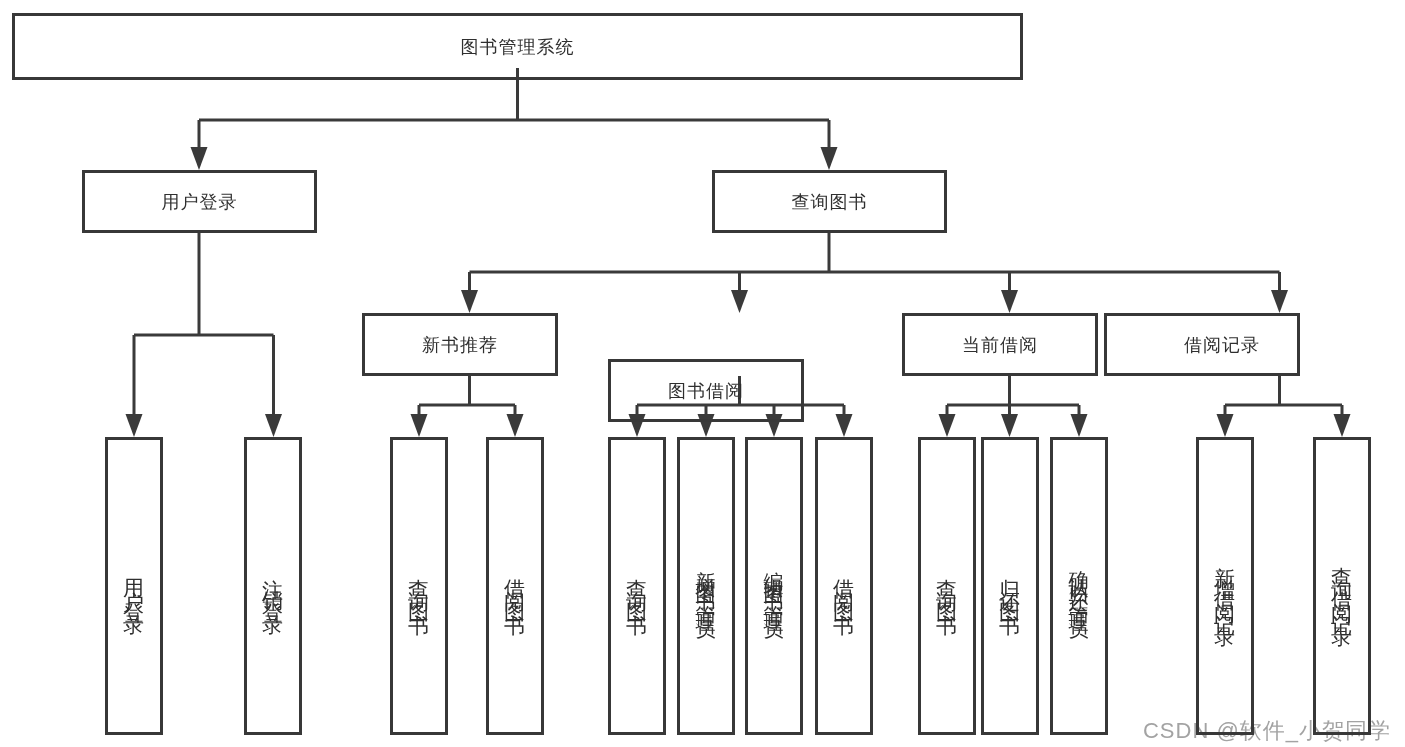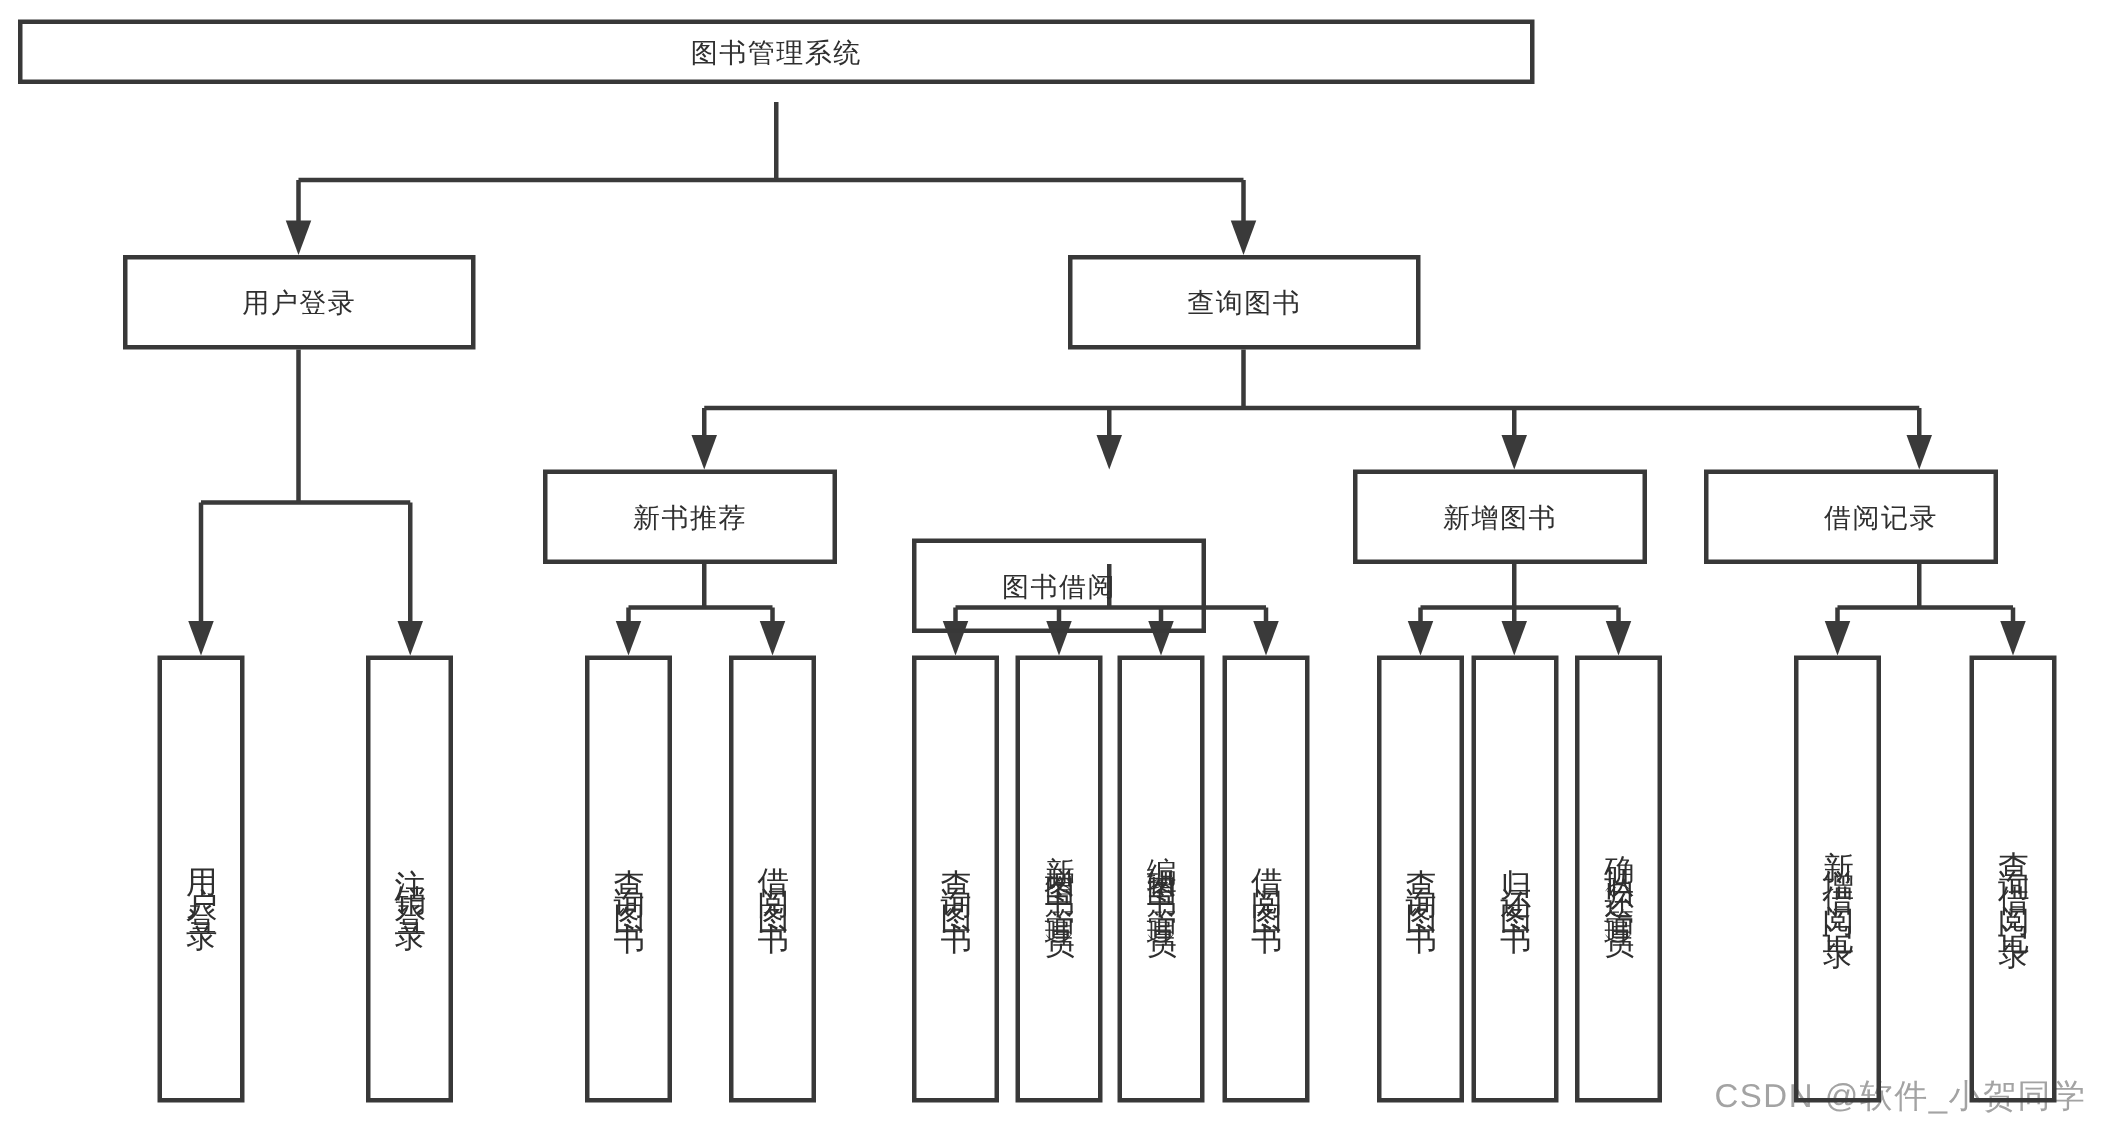--- a/index.html
+++ b/index.html
@@ -18,21 +18,21 @@
     border:3px solid #383838;
     background:transparent;
     display:flex;
     align-items:center;
     justify-content:center;
     color:#2f2f2f;
     z-index:3;
     text-align:center;
   }
   .h-node{font-size:18px;letter-spacing:1px;}
-  .root-node{left:12px;top:13px;width:1011px;height:43px;}
+  .root-node{left:12px;top:13px;width:1011px;height:67px;}
   .lvl2{top:170px;width:235px;height:63px;}
   .lvl3{top:313px;width:196px;height:63px;}
 
   .leaf{
     top:437px;width:58px;height:298px;
     writing-mode:vertical-rl;
     text-orientation:mixed;
     font-size:21px;
     letter-spacing:12px;
     line-height:1;
@@ -106,22 +106,22 @@
     </g>
   </svg>
 
   <div class="node h-node root-node">图书管理系统</div>
 
   <div class="node h-node lvl2" style="left:82px;">用户登录</div>
   <div class="node h-node lvl2" style="left:712px;">查询图书</div>
 
   <div class="node h-node lvl3" style="left:362px;">新书推荐</div>
   <div class="node h-node lvl3" style="left:608px;margin-top:46px;">图书借阅</div>
-  <div class="node h-node lvl3" style="left:902px;">新增图书</div>
-  <div class="node h-node lvl3" style="left:1136px;padding-left:40px;">借阅记录</div>
+  <div class="node h-node lvl3" style="left:902px;">当前借阅</div>
+  <div class="node h-node lvl3" style="left:1104px;padding-left:40px;">借阅记录</div>
 
   <div class="node leaf" style="left:105px;">用户登录</div>
   <div class="node leaf" style="left:244px;">注销登录</div>
 
   <div class="node leaf" style="left:390px;">查询图书</div>
   <div class="node leaf" style="left:486px;">借阅图书</div>
 
   <div class="node leaf" style="left:608px;">查询图书</div>
   <div class="node leaf long" style="left:677px;">新增图书（管理员）</div>
   <div class="node leaf long" style="left:745px;">编辑图书（管理员）</div>

